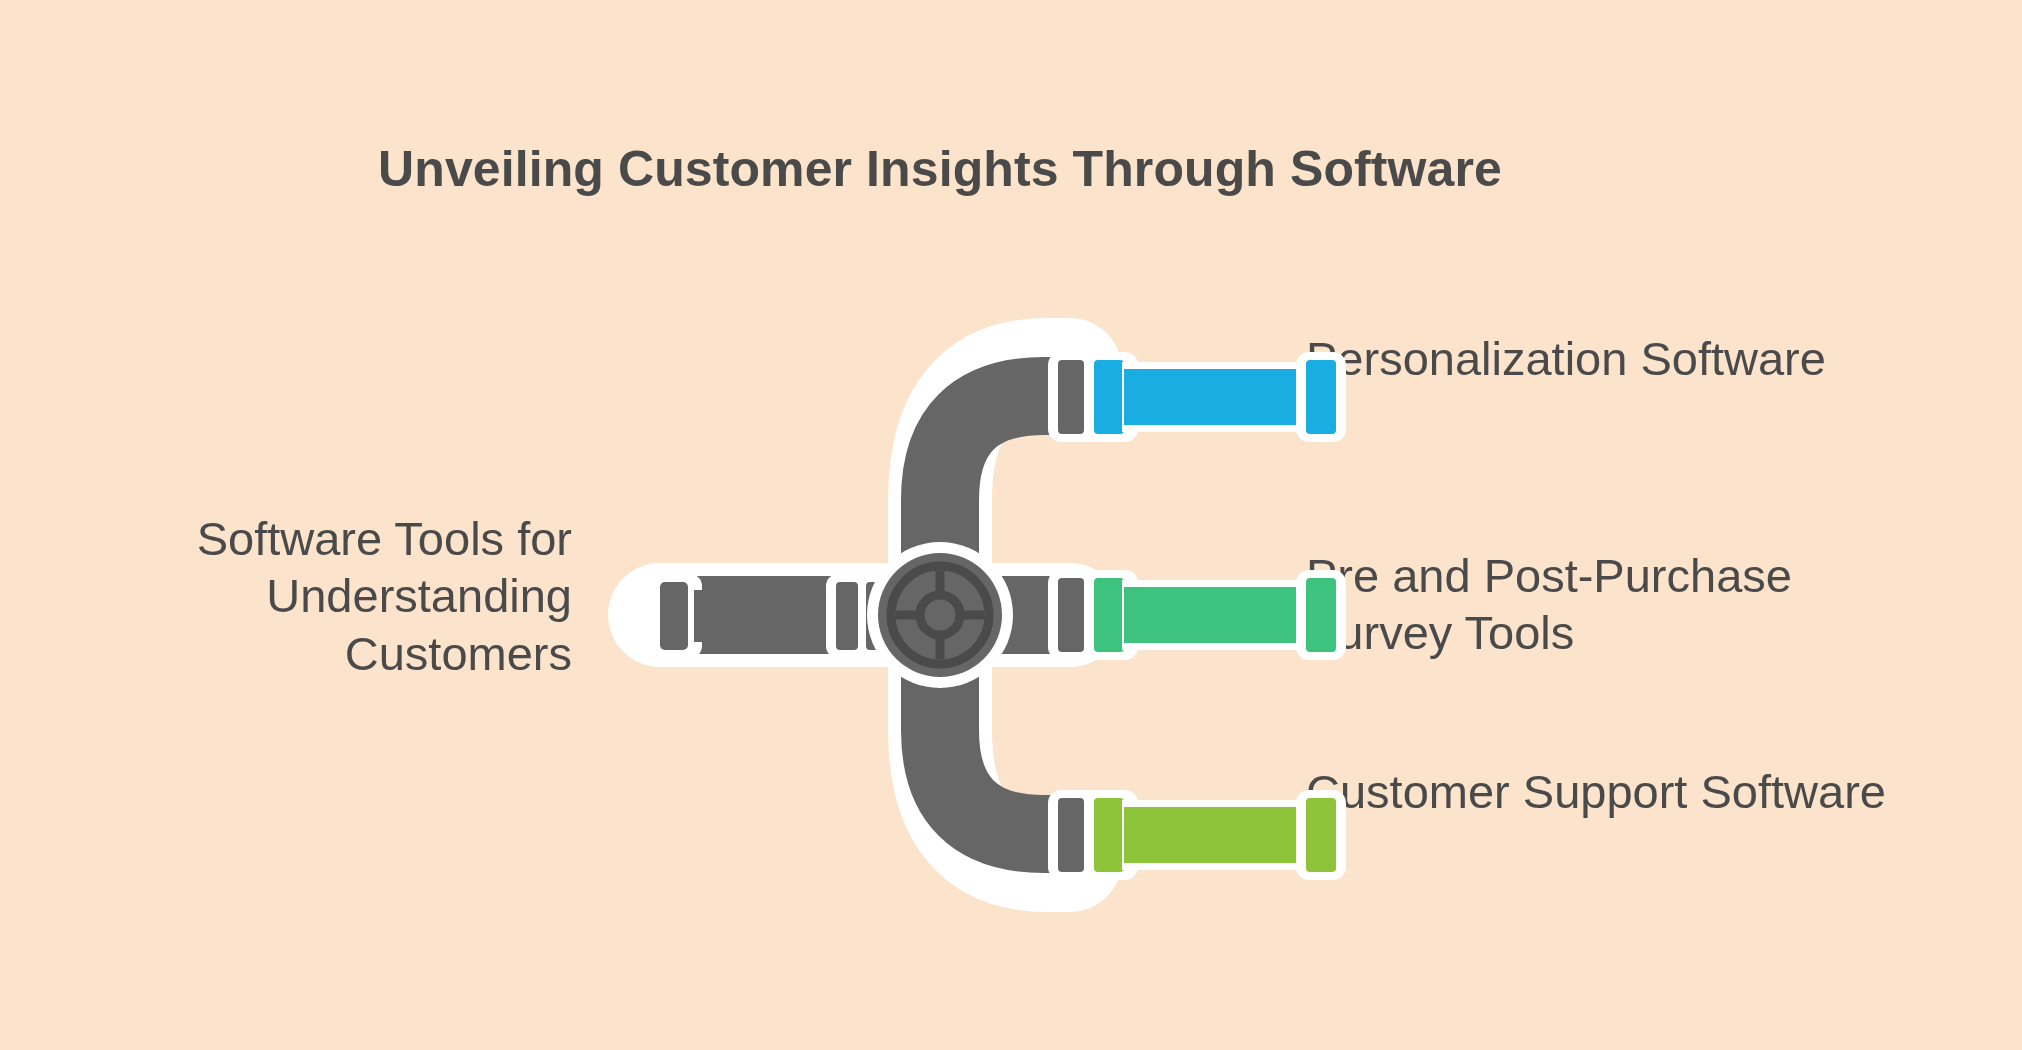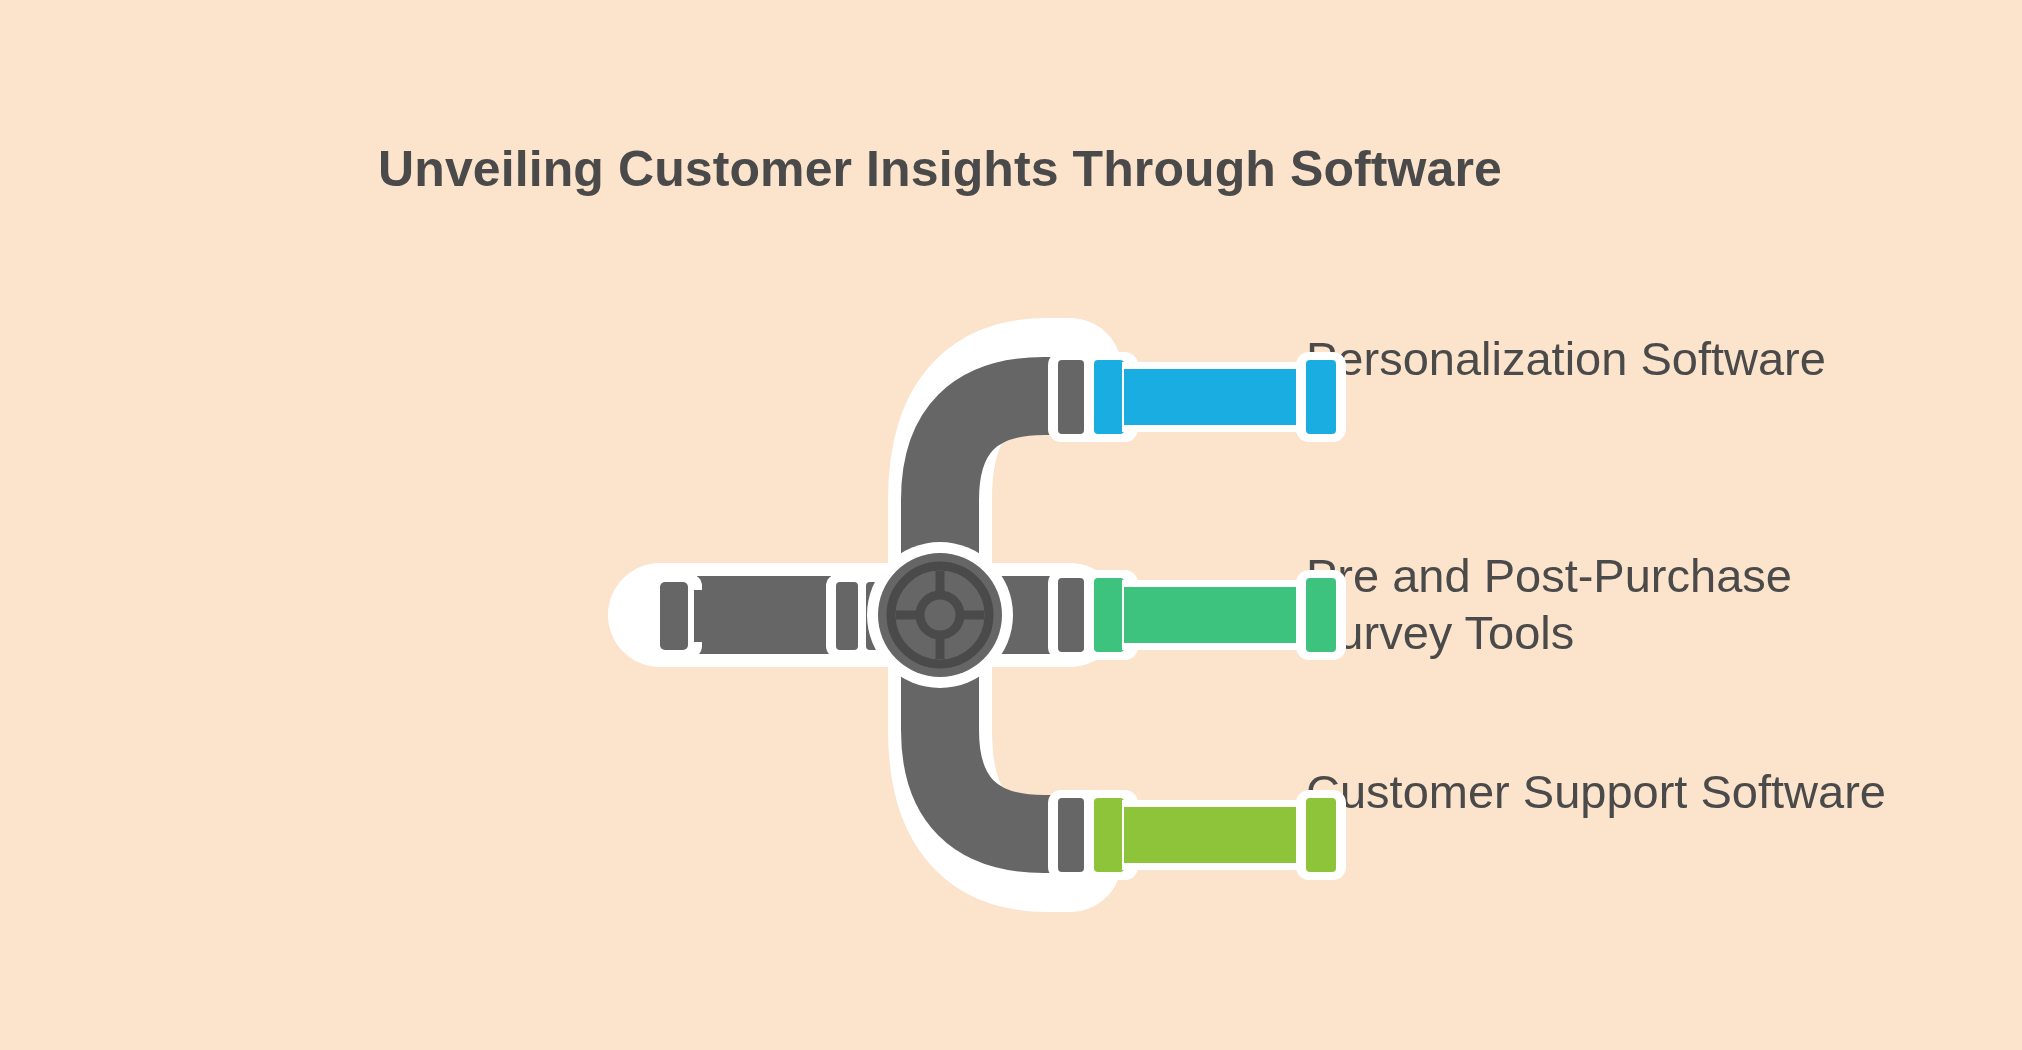--- a/index.html
+++ b/index.html
@@ -58,20 +58,21 @@
     height: 1050px;
   }
 </style>
 </head>
 <body>
 
 <div id="canvas" style="background: rgb(252, 227, 204); padding-left: 36px;">
 
   <div id="diagram-title">Unveiling Customer Insights Through Software</div>
 
+  <div id="source-label">Software Tools for Understanding Customers</div>
 
   <div class="branch-label" id="branch-label-0">Personalization Software</div>
 
   <div class="branch-label" id="branch-label-1">Pre and Post-Purchase Survey Tools</div>
 
   <div class="branch-label" id="branch-label-2">Customer Support Software</div>
 
   <svg id="pipe-svg" viewBox="0 0 2022 1050">
 
     <g fill="none" stroke="#ffffff" stroke-width="26" stroke-linecap="round" stroke-linejoin="round">

